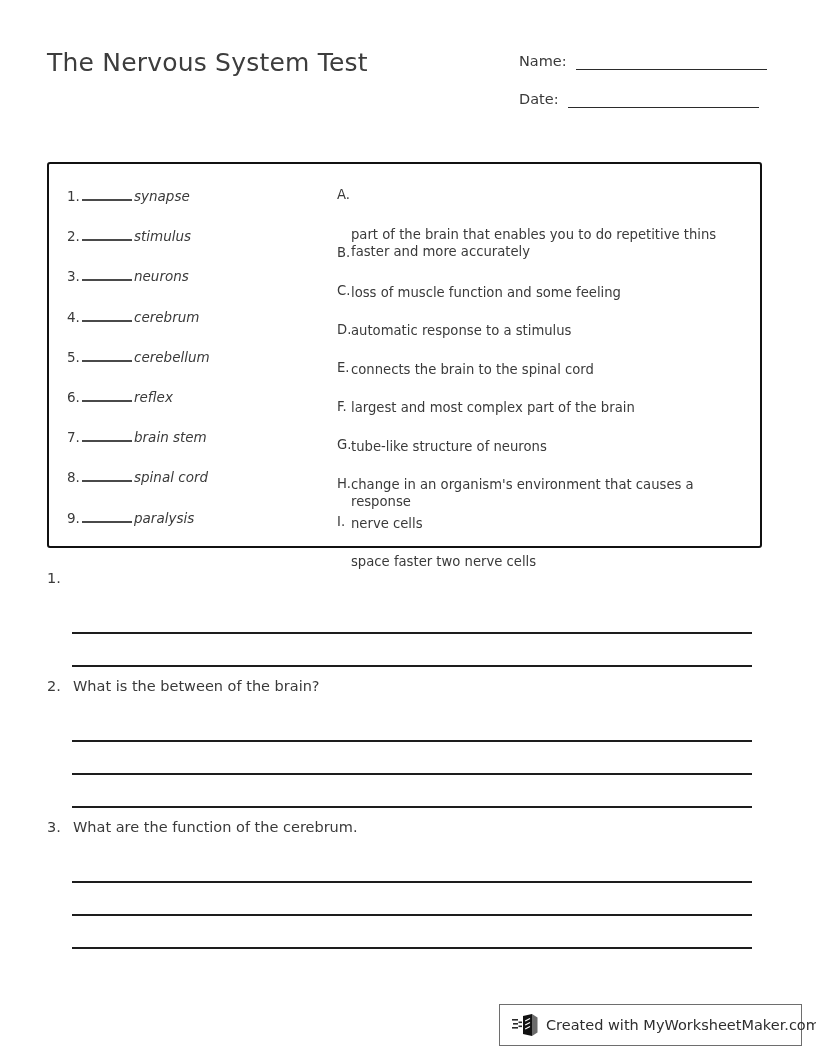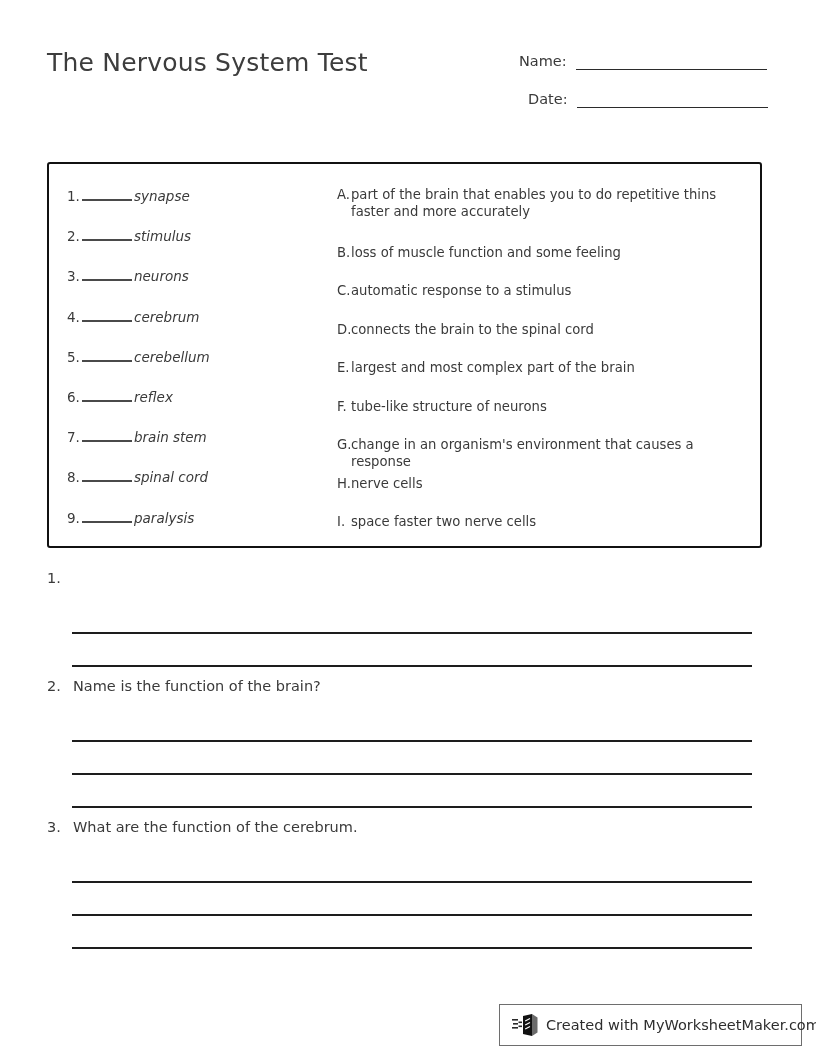--- a/index.html
+++ b/index.html
@@ -40,21 +40,20 @@
   }
   .field-row.name-row { left: 519px; top: 52px; }
   .field-row.date-row { left: 519px; top: 90px; }
   .field-label {
     font-size: 14.5px;
     color: #3a3a3a;
     white-space: nowrap;
     line-height: 18px;
   }
   .field-label.date-label {
-    margin-left: 9px;
   }
   .field-line {
     margin-left: 9px;
     border-bottom: 1.4px solid #2b2b2b;
     height: 16px;
   }
   .name-row .field-line { width: 191px; }
   .date-row .field-line { width: 191px; }
 
   
@@ -113,20 +112,21 @@
     font-size: 13.2px;
     color: #3a3a3a;
     line-height: 17px;
   }
   .def-letter {
     flex: 0 0 auto;
     width: 14px;
   }
   .def-text {
     flex: 1 1 auto;
+    margin-top: 40px;
   }
 
   
   .questions {
     position: absolute;
     left: 0;
     top: 570px;
     width: 816px;
   }
   .question-block {
@@ -299,21 +299,21 @@
         <span class="q-num">1.</span>
       </div>
       <div class="answer-lines">
         <div class="answer-line"></div>
         <div class="answer-line"></div>
       </div>
     </div>
     <div class="question-block">
       <div class="question-head">
         <span class="q-num">2.</span>
-        <span class="q-text">Name is the function of the brain?</span>
+        <span class="q-text">What is the between of the brain?</span>
       </div>
       <div class="answer-lines">
         <div class="answer-line"></div>
         <div class="answer-line"></div>
         <div class="answer-line"></div>
       </div>
     </div>
     <div class="question-block">
       <div class="question-head">
         <span class="q-num">3.</span>

